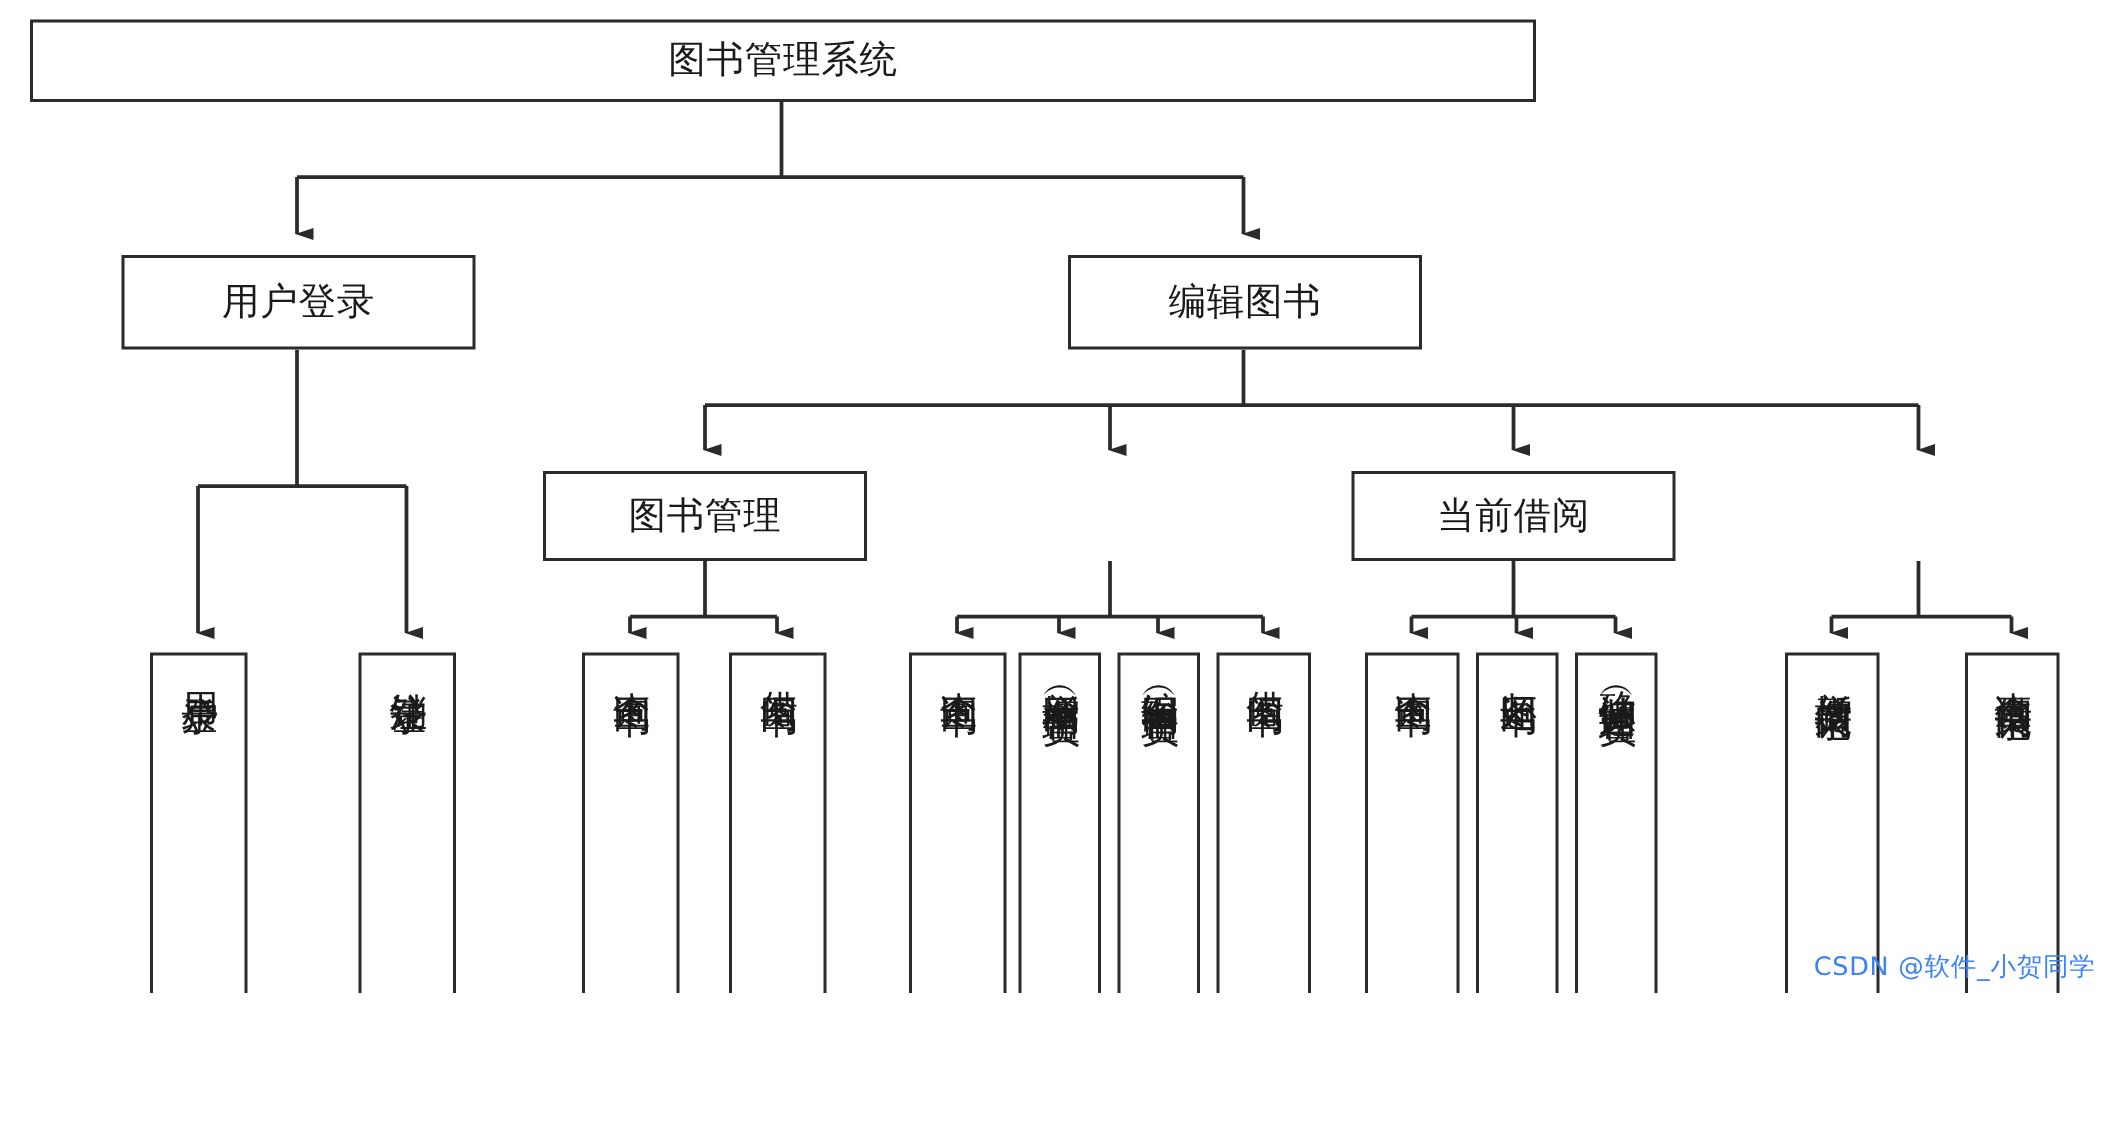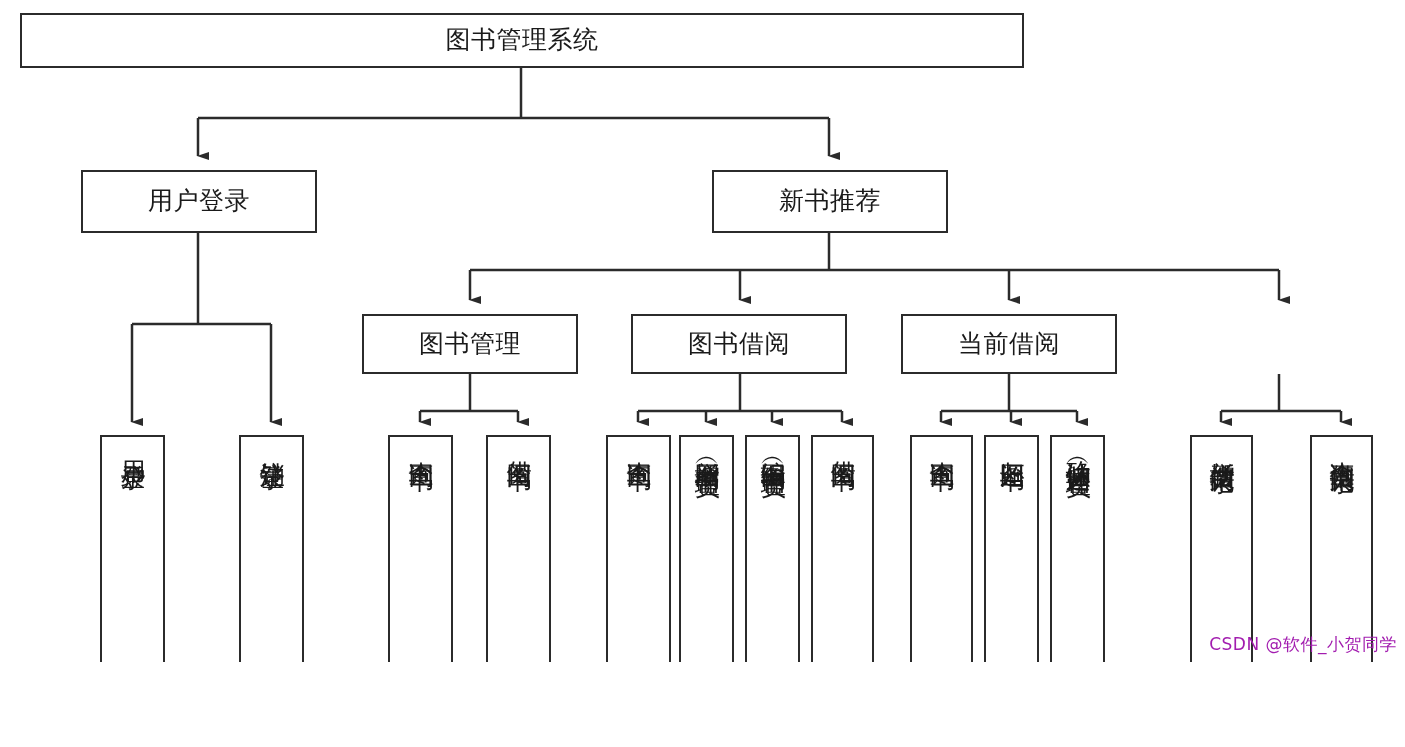--- a/index.html
+++ b/index.html
@@ -55,21 +55,21 @@
     font-size: 25px;
     letter-spacing: 2px;
     padding-top: 4px;
   }
   .node.root .label { font-size: 25px; }
   #watermark {
     position: absolute;
     right: 8px;
     bottom: 6px;
     font-size: 17px;
-    color: #a21caf;
+    color: #3b82f6;
     letter-spacing: 0.5px;
     white-space: pre;
     user-select: none;
   }
 </style>
 </head>
 <body>
 
 <div id="canvas">
 
@@ -127,28 +127,25 @@
   </svg>
 
   <div class="node horizontal root" style="left:20px; top:13px; width:1004px; height:55px;">
     <span class="label">图书管理系统</span>
   </div>
 
   <div class="node horizontal" style="left:81px; top:170px; width:236px; height:63px;">
     <span class="label">用户登录</span>
   </div>
   <div class="node horizontal" style="left:712px; top:170px; width:236px; height:63px;">
-    <span class="label">新书推荐</span>
+    <span class="label">编辑图书</span>
   </div>
 
   <div class="node horizontal" style="left:362px; top:314px; width:216px; height:60px;">
     <span class="label">图书管理</span>
-  </div>
-  <div class="node horizontal" style="left:631px; top:314px; width:216px; height:60px;">
-    <span class="label">图书借阅</span>
   </div>
   <div class="node horizontal" style="left:901px; top:314px; width:216px; height:60px;">
     <span class="label">当前借阅</span>
   </div>
 
   <div class="node vertical" style="left:100px; top:435px; width:65px; height:300px;">
     <span class="label">用户登录</span>
   </div>
   <div class="node vertical" style="left:239px; top:435px; width:65px; height:300px;">
     <span class="label">注销登录</span>

